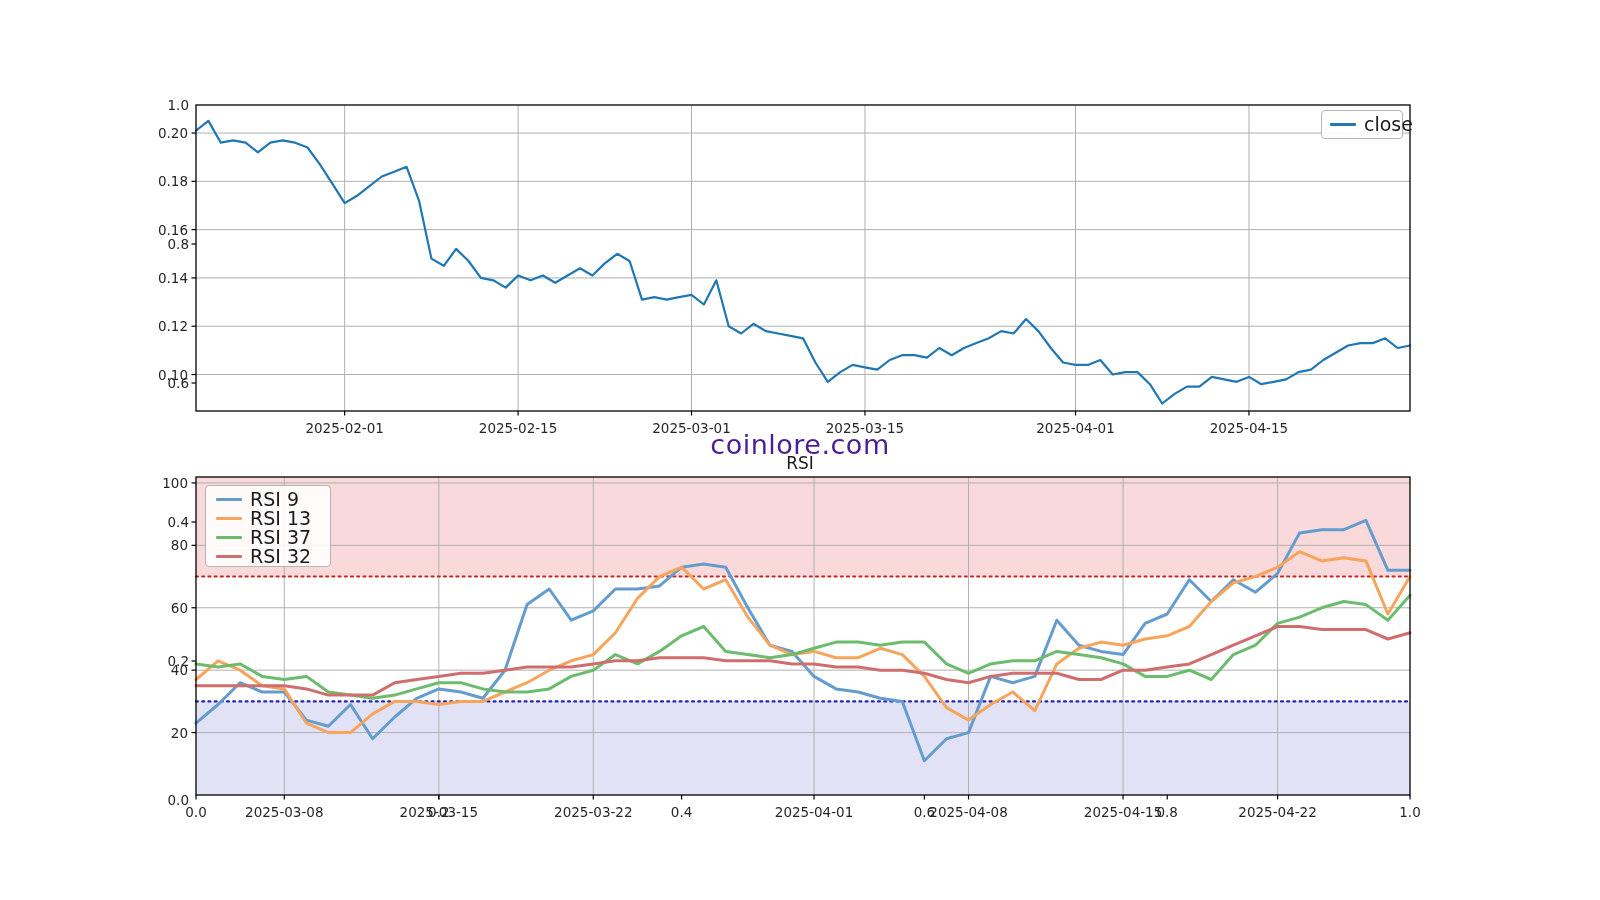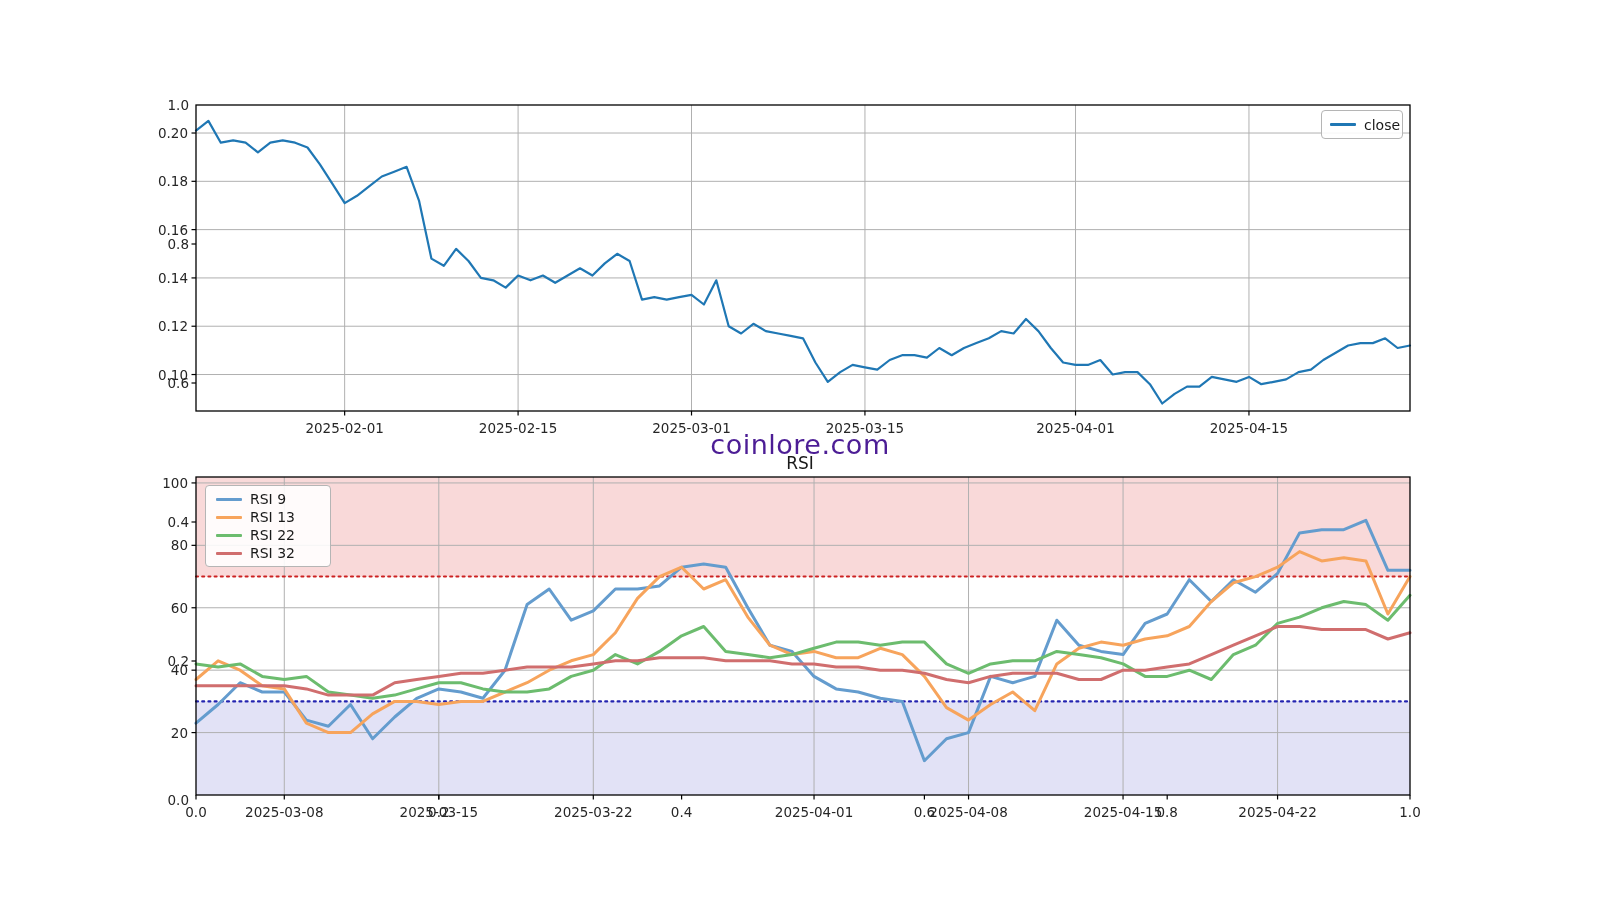--- a/index.html
+++ b/index.html
@@ -10,21 +10,21 @@
   #watermark{left:800px;top:444px;font-size:27px;color:#4c1d95;letter-spacing:.5px;}
   #rsi-title{left:800px;top:463px;font-size:17px;color:#1a1a1a;}
   .legend{position:absolute;background:rgba(255,255,255,.88);border:1px solid #b5b5b5;
           border-radius:4px;box-sizing:border-box;}
   #legend-price{left:1321px;top:110px;width:82px;height:29px;display:flex;align-items:center;
                 padding:0 9px 0 8px;}
   #legend-rsi{left:205px;top:485px;width:126px;height:82px;display:flex;flex-direction:column;
               justify-content:space-around;padding:4px 10px;text-align:right;}
   .legend-row{display:flex;align-items:center;gap:8px;}
   .swatch{display:inline-block;width:26px;height:3px;border-radius:1px;flex:0 0 auto;}
-  .legend-label{font-size:14px;color:#1a1a1a;line-height:1;}
+  .legend-label{font-size:19px;color:#1a1a1a;line-height:1;}
 </style>
 </head>
 <body>
 
 <div id="stage">
   <svg id="plot" width="1600" height="900">
       <line x1="344.65306122448976" y1="105" x2="344.65306122448976" y2="411" stroke="#b0b0b0" stroke-width="1"></line>
       <line x1="518.0816326530612" y1="105" x2="518.0816326530612" y2="411" stroke="#b0b0b0" stroke-width="1"></line>
       <line x1="691.5102040816327" y1="105" x2="691.5102040816327" y2="411" stroke="#b0b0b0" stroke-width="1"></line>
       <line x1="864.9387755102041" y1="105" x2="864.9387755102041" y2="411" stroke="#b0b0b0" stroke-width="1"></line>
@@ -144,20 +144,20 @@
       <div class="legend-row">
         <span class="swatch" style="background: rgb(100, 156, 206);"></span>
         <span class="legend-label">RSI 9</span>
       </div>
       <div class="legend-row">
         <span class="swatch" style="background: rgb(247, 164, 92);"></span>
         <span class="legend-label">RSI 13</span>
       </div>
       <div class="legend-row">
         <span class="swatch" style="background: rgb(108, 188, 110);"></span>
-        <span class="legend-label">RSI 22</span>
+        <span class="legend-label">RSI 37</span>
       </div>
       <div class="legend-row">
         <span class="swatch" style="background: rgb(208, 110, 110);"></span>
         <span class="legend-label">RSI 32</span>
       </div>
     </div>
 </div>
 
 </body></html>

